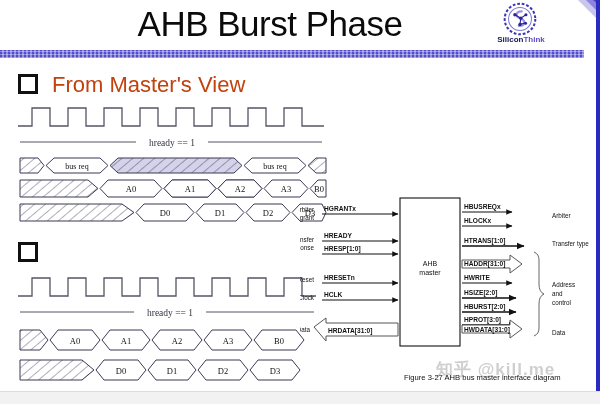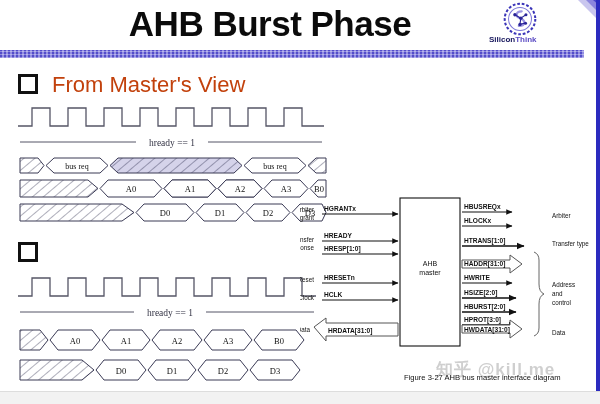--- a/index.html
+++ b/index.html
@@ -5,25 +5,25 @@
   html,body{margin:0;padding:0;background:#fff;}
   body{width:600px;height:404px;font-family:"Liberation Sans",sans-serif;overflow:hidden;}
   #slide{position:relative;width:600px;height:404px;background:#ffffff;overflow:hidden;}
 
   
   .right-rail{position:absolute;right:0;top:0;width:4px;height:392px;background:#2b2bbf;}
   .bottom-strip{position:absolute;left:0;bottom:0;width:600px;height:12px;background:#f2f2f2;border-top:1px solid #dddddd;}
 
   
   .title{position:absolute;left:60px;top:2px;width:420px;height:44px;
-         font-size:35px;font-weight:bold;color:#0b0b0b;letter-spacing:-.5px;
+         font-size:35px;font-weight:normal;color:#0b0b0b;letter-spacing:-.5px;
          text-align:center;line-height:44px;white-space:nowrap;}
   .logo{position:absolute;left:489px;top:2px;width:64px;height:46px;}
   .logo-badge{position:absolute;left:14px;top:0;width:34px;height:34px;}
-  .logo-text{position:absolute;left:0;top:33px;width:64px;
+  .logo-text{position:absolute;left:0;top:33px;width:64px;text-align:center;
              font-size:8px;font-weight:bold;white-space:nowrap;}
   .logo-text .s1{color:#15155c;}
   .logo-text .s2{color:#5b4bc4;}
   .corner-deco{position:absolute;right:0;top:0;width:40px;height:30px;overflow:hidden;}
 
   .hdr-band{position:absolute;left:0;top:50px;width:584px;height:8px;
     background:
       repeating-linear-gradient(90deg,#4a44c8 0 2px,#8d88e0 2px 4px),
       #6f69d6;
     opacity:.95;}

